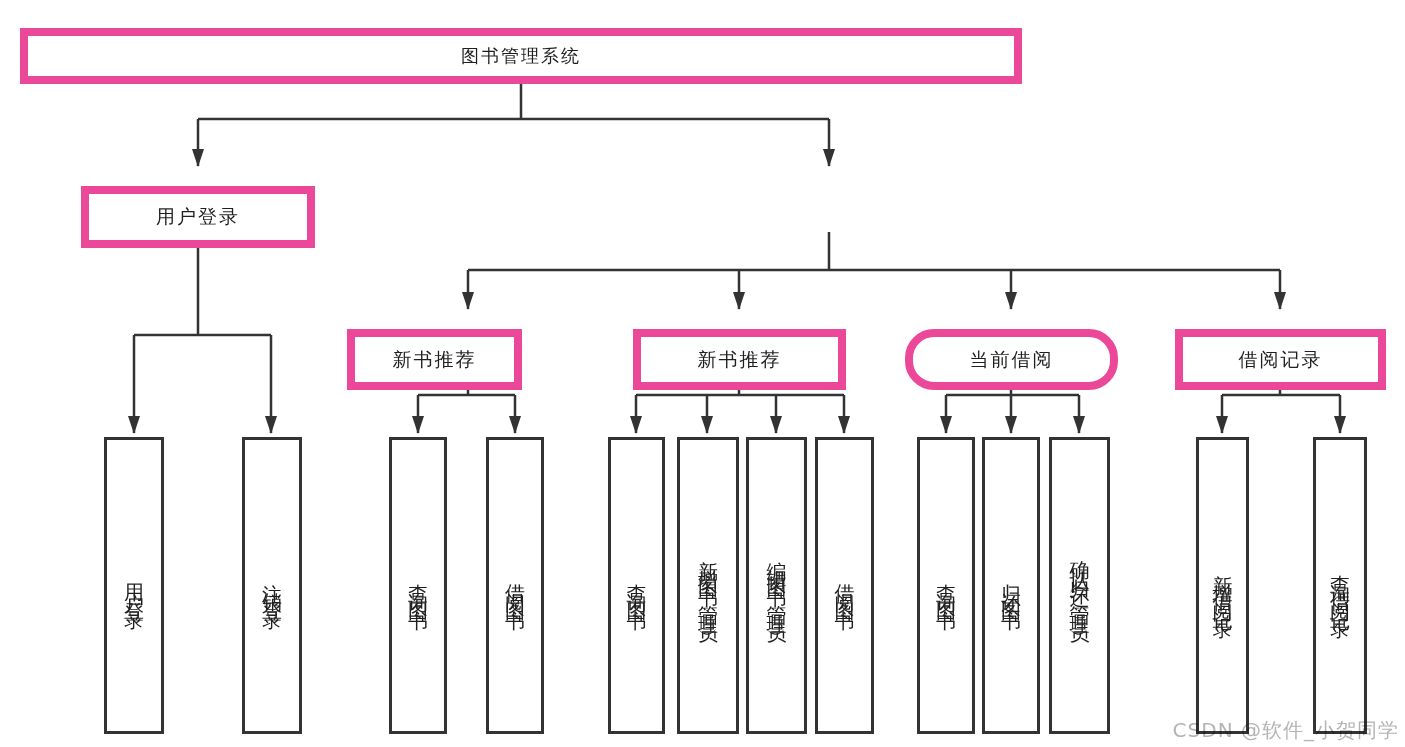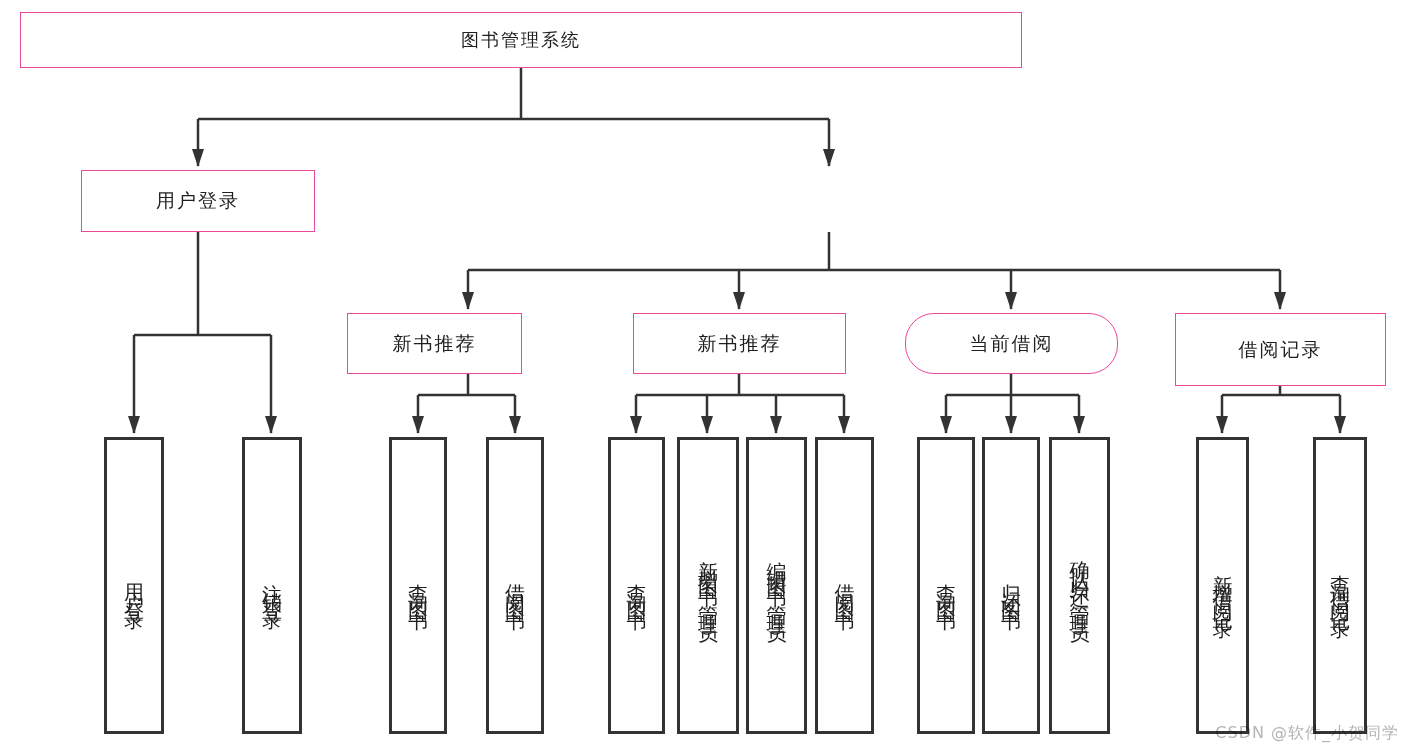--- a/index.html
+++ b/index.html
@@ -5,38 +5,38 @@
   html,body{margin:0;padding:0;}
   body{
     width:1405px;height:747px;position:relative;overflow:hidden;
     background:#ffffff;color:#1f1f1f;
     font-family:"DejaVu Sans","Liberation Sans",sans-serif;
   }
   .stage{position:absolute;inset:0;}
   svg.wires{position:absolute;left:0;top:0;z-index:1;}
   .node{
     position:absolute;box-sizing:border-box;z-index:2;
-    border:1px solid #ec4899;background:#ffffff;
+    border:8px solid #ec4899;background:#ffffff;
     display:flex;align-items:center;justify-content:center;
-    font-size:19px;letter-spacing:2px;white-space:nowrap;
+    font-size:19px;letter-spacing:2px;white-space:nowrap;margin-top:16px;
   }
   .node.root{font-size:18px;}
   .vnode{
     position:absolute;box-sizing:border-box;z-index:2;
     top:437px;height:297px;
     border:3px solid #333333;background:#ffffff;
     display:flex;align-items:center;justify-content:center;
   }
   .vtxt{
     writing-mode:vertical-rl;text-orientation:mixed;
     font-size:20px;line-height:1.05;letter-spacing:9px;
   }
   .watermark{
     position:absolute;right:6px;bottom:3px;z-index:3;
-    font-size:16px;color:#b4b4b4;letter-spacing:1px;
+    font-size:20px;color:#b4b4b4;letter-spacing:1px;
     mix-blend-mode:multiply;white-space:nowrap;
   }
 </style>
 </head>
 <body>
 
 <div class="stage">
 
   <svg class="wires" width="1405" height="747" viewBox="0 0 1405 747">
     <defs>
@@ -91,21 +91,21 @@
 
   <div class="node" style="left:347px;top:313px;width:175px;height:61px;">
     <span>新书推荐</span>
   </div>
   <div class="node" style="left:633px;top:313px;width:213px;height:61px;">
     <span>新书推荐</span>
   </div>
   <div class="node" style="left:905px;top:313px;width:213px;height:61px;border-radius:29px;">
     <span>当前借阅</span>
   </div>
-  <div class="node" style="left:1175px;top:313px;width:211px;height:73px;">
+  <div class="node" style="left:1175px;top:313px;width:211px;height:61px;">
     <span>借阅记录</span>
   </div>
 
   <div class="vnode" style="left:104px;width:60px;">
     <span class="vtxt">用户登录</span>
   </div>
   <div class="vnode" style="left:242px;width:60px;">
     <span class="vtxt">注销登录</span>
   </div>
 

